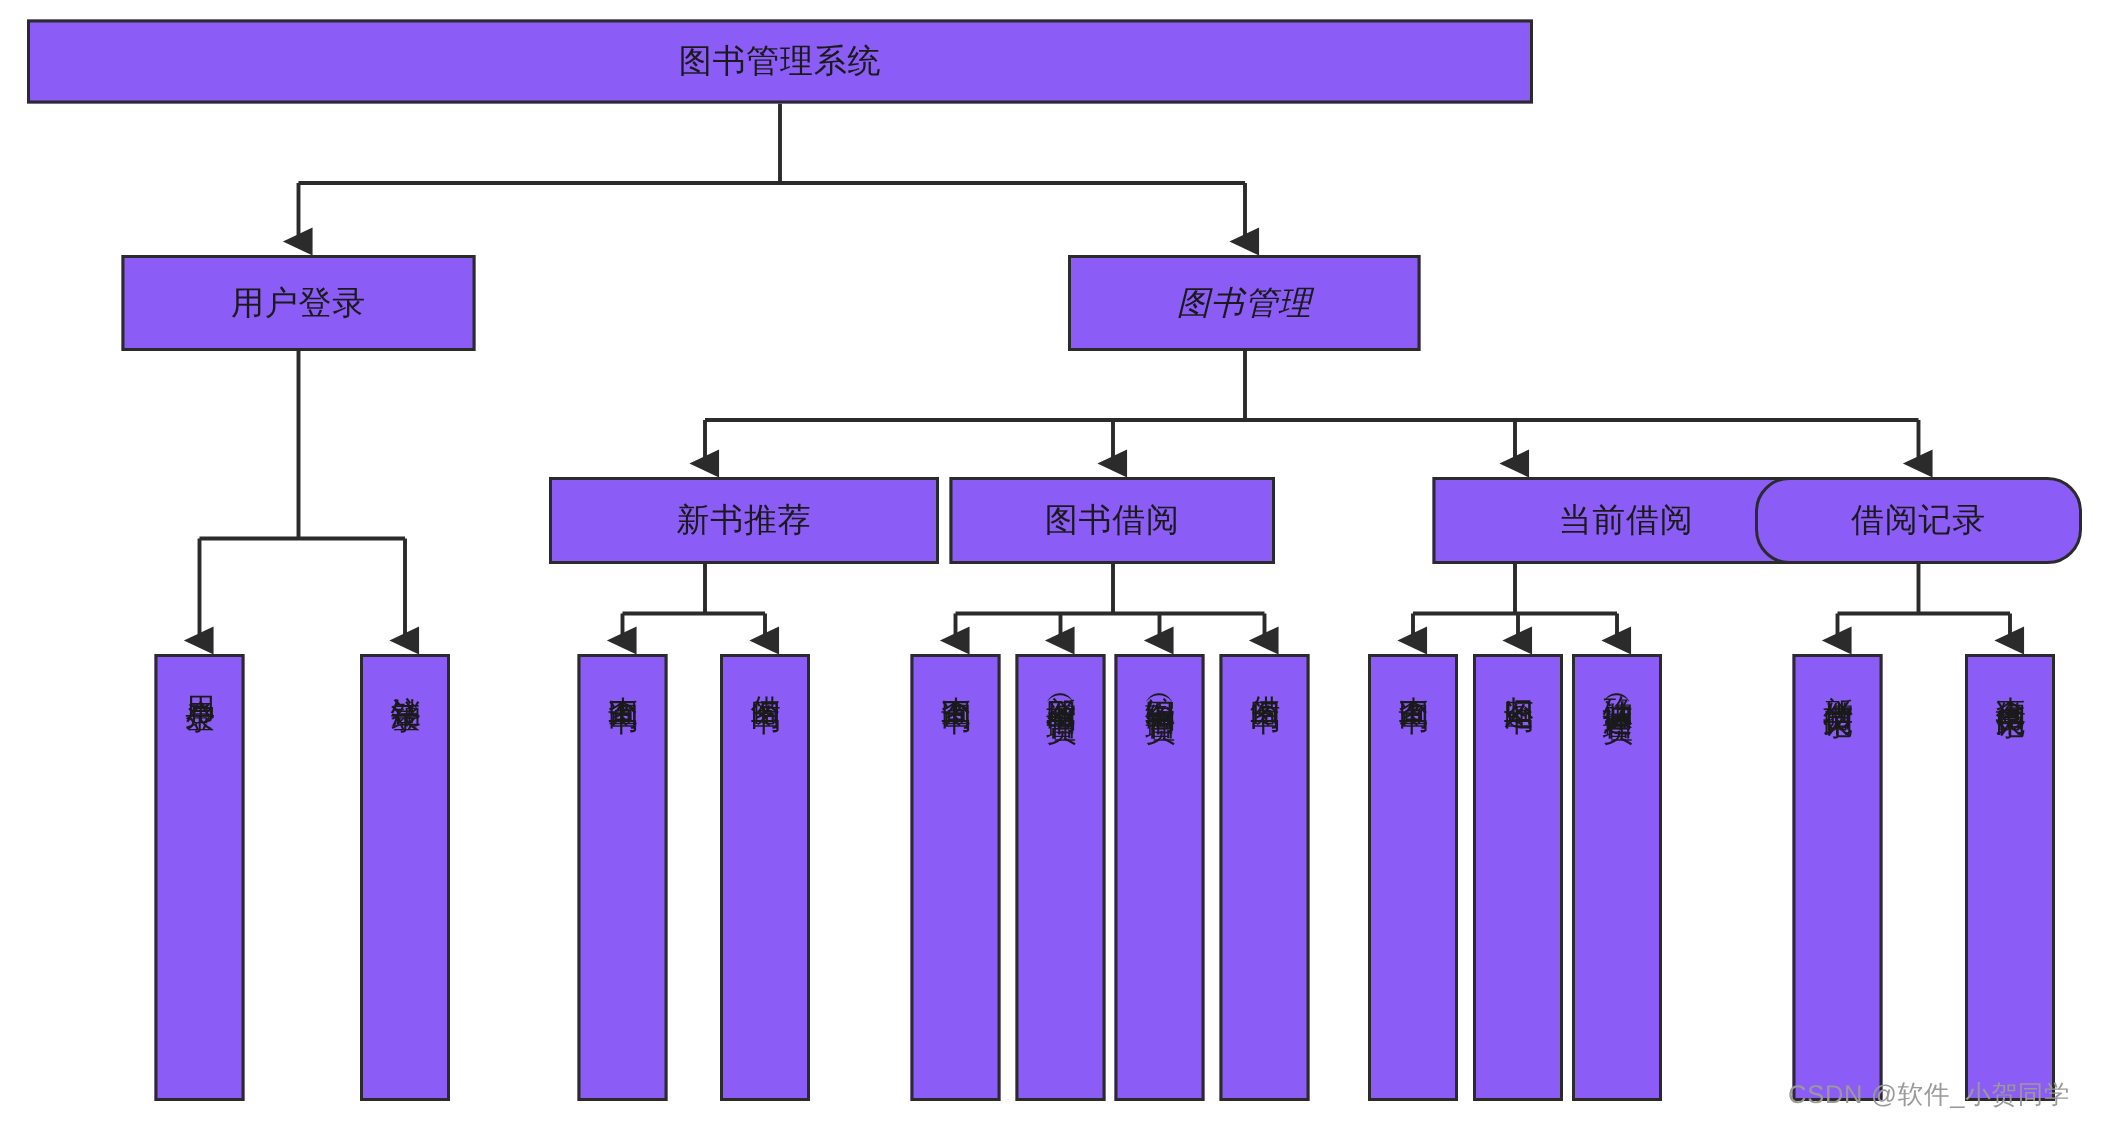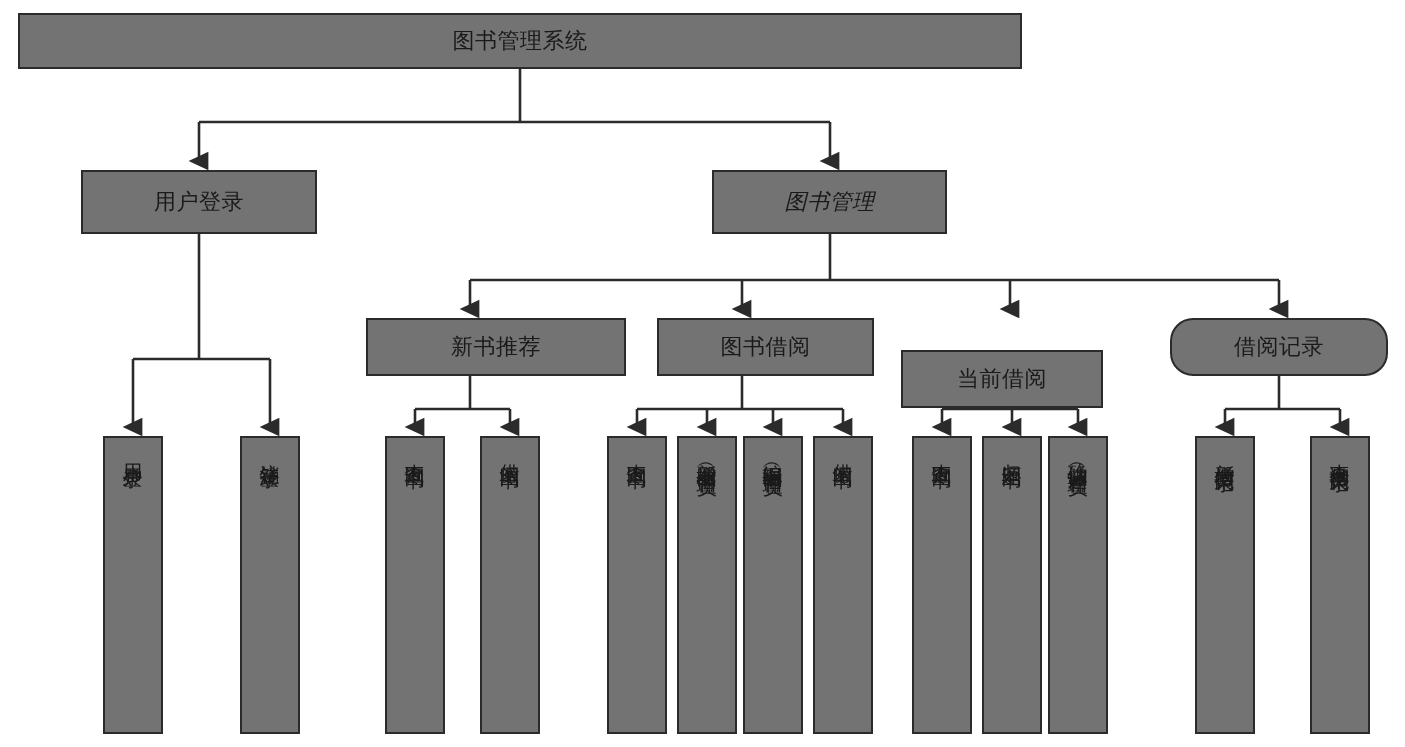--- a/index.html
+++ b/index.html
@@ -23,21 +23,21 @@
     position: absolute;
     left: 0;
     top: 0;
     width: 1405px;
     height: 747px;
     pointer-events: none;
   }
   .node {
     position: absolute;
     box-sizing: border-box;
-    background: #737373;
+    background: #8b5cf6;
     border: 2.5px solid #2b2b2b;
     display: flex;
     align-items: center;
     justify-content: center;
     overflow: hidden;
   }
   .node-label {
     color: #1a1a1a;
     font-size: 21px;
     line-height: 1.18;
@@ -123,24 +123,24 @@
       </div>
       <div class="node branch" style="left: 81px; top: 170px; width: 236px; height: 64px;">
         <span class="node-label">用户登录</span>
       </div>
       <div class="node branch" style="left: 712px; top: 170px; width: 235px; height: 64px; font-style: italic;">
         <span class="node-label">图书管理</span>
       </div>
       <div class="node branch" style="left: 366px; top: 318px; width: 260px; height: 58px;">
         <span class="node-label">新书推荐</span>
       </div>
-      <div class="node branch" style="left: 633px; top: 318px; width: 217px; height: 58px; margin-left: 24px;">
+      <div class="node branch" style="left: 633px; top: 318px; width: 217px; height: 58px;">
         <span class="node-label">图书借阅</span>
       </div>
-      <div class="node branch" style="left: 901px; top: 318px; width: 202px; height: 58px; margin-top: 32px;">
+      <div class="node branch" style="left: 955px; top: 318px; width: 258px; height: 58px;">
         <span class="node-label">当前借阅</span>
       </div>
       <div class="node branch" style="left: 1170px; top: 318px; width: 218px; height: 58px; border-radius: 23px;">
         <span class="node-label">借阅记录</span>
       </div>
       <div class="node leaf" style="left: 103px; top: 436px; width: 60px; height: 298px;">
         <span class="node-label">用户登录</span>
       </div>
       <div class="node leaf" style="left: 240px; top: 436px; width: 60px; height: 298px;">
         <span class="node-label">注销登录</span>
@@ -173,14 +173,15 @@
         <span class="node-label">确认归还（管理员）</span>
       </div>
       <div class="node leaf" style="left: 1195px; top: 436px; width: 60px; height: 298px;">
         <span class="node-label">新增借阅记录</span>
       </div>
       <div class="node leaf" style="left: 1310px; top: 436px; width: 60px; height: 298px;">
         <span class="node-label">查询借阅记录</span>
       </div>
     </div>
 
+  <div class="watermark" style="left: 1192px; top: 718px;">CSDN @软件_小贺同学</div>
 
 </div>
 
 </body></html>

